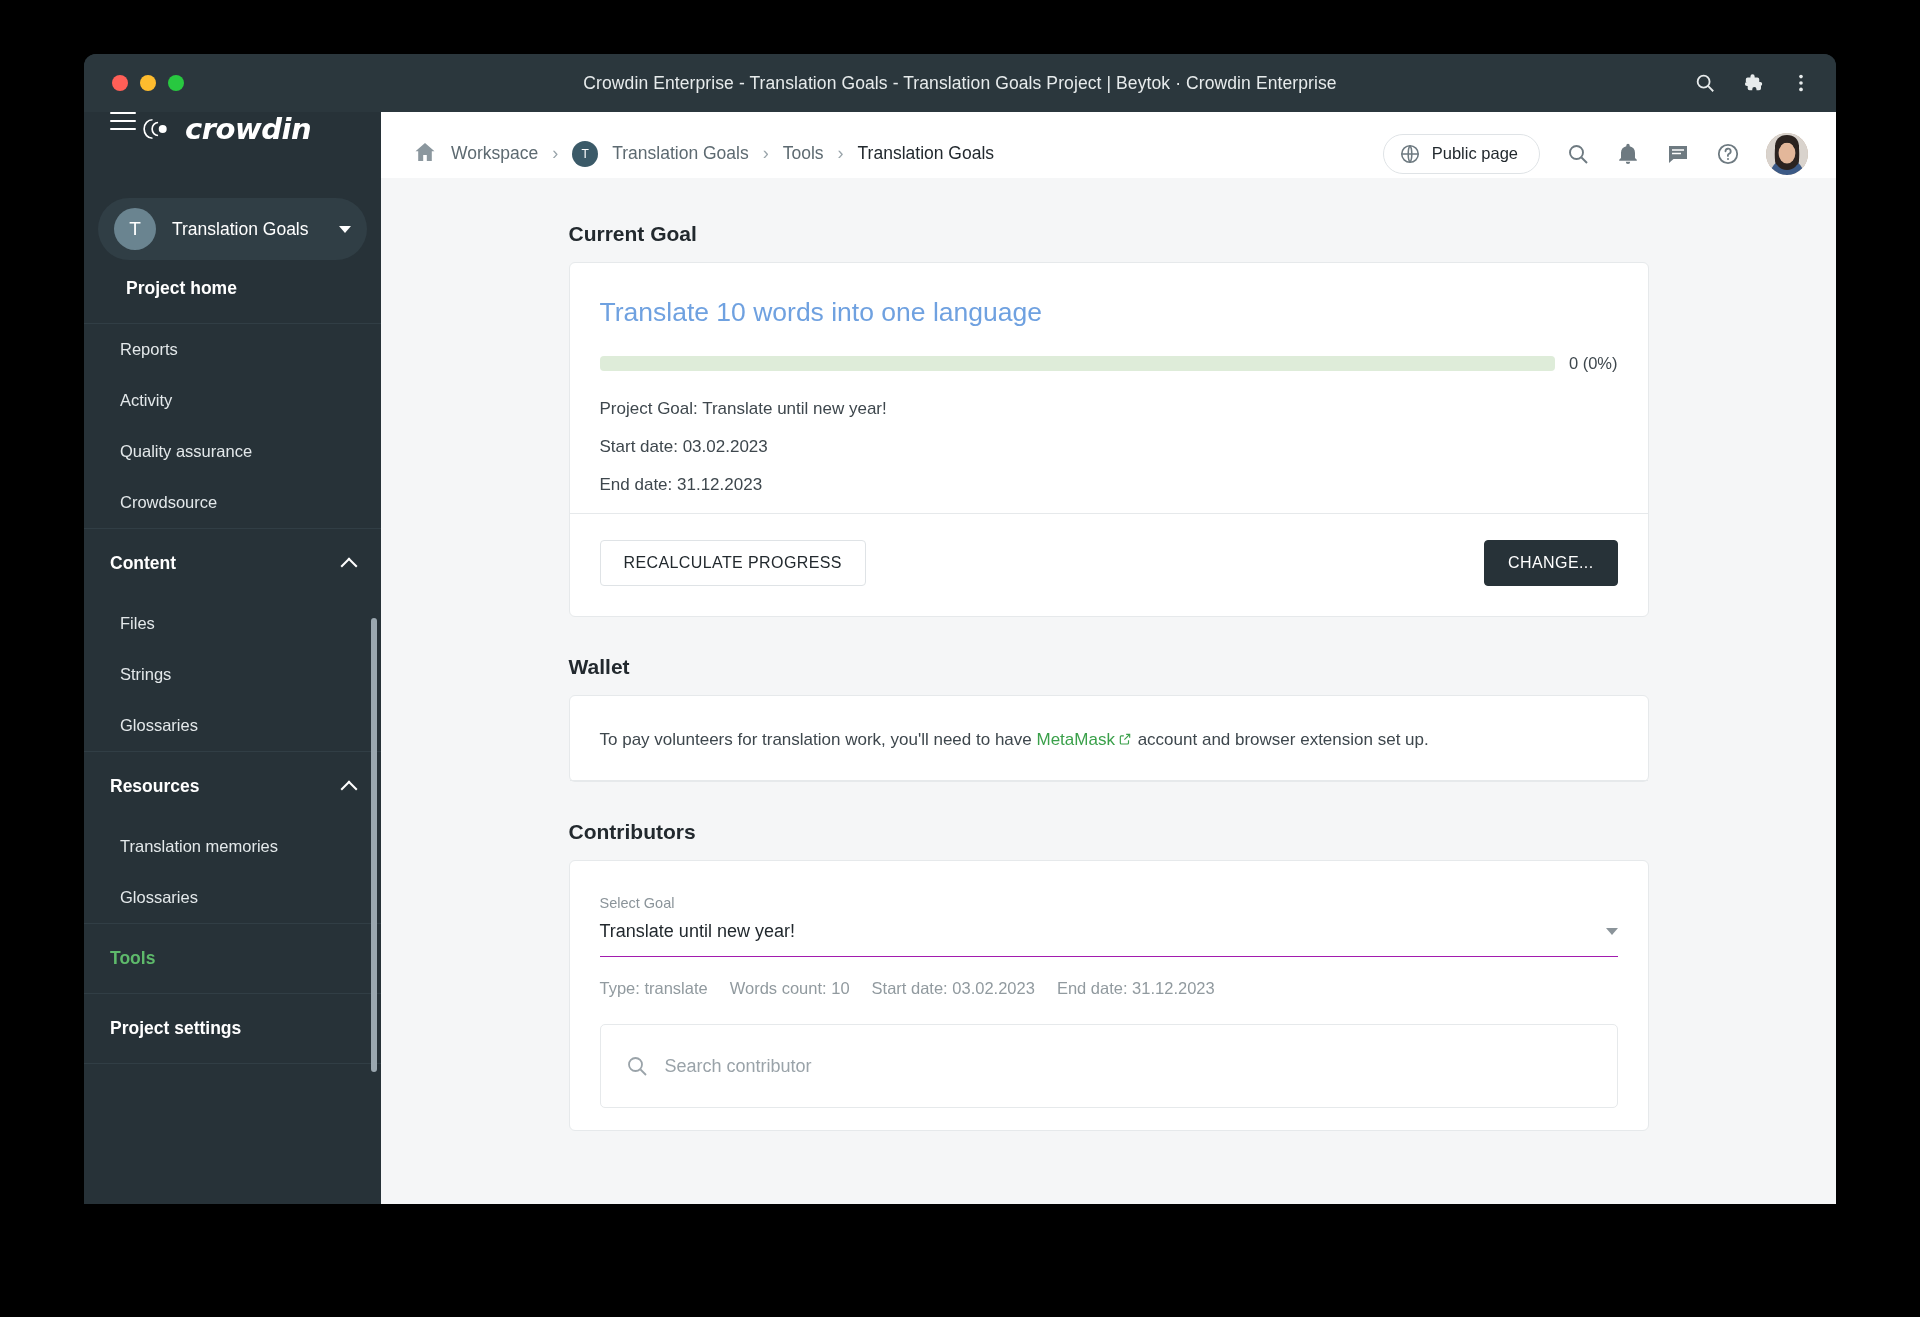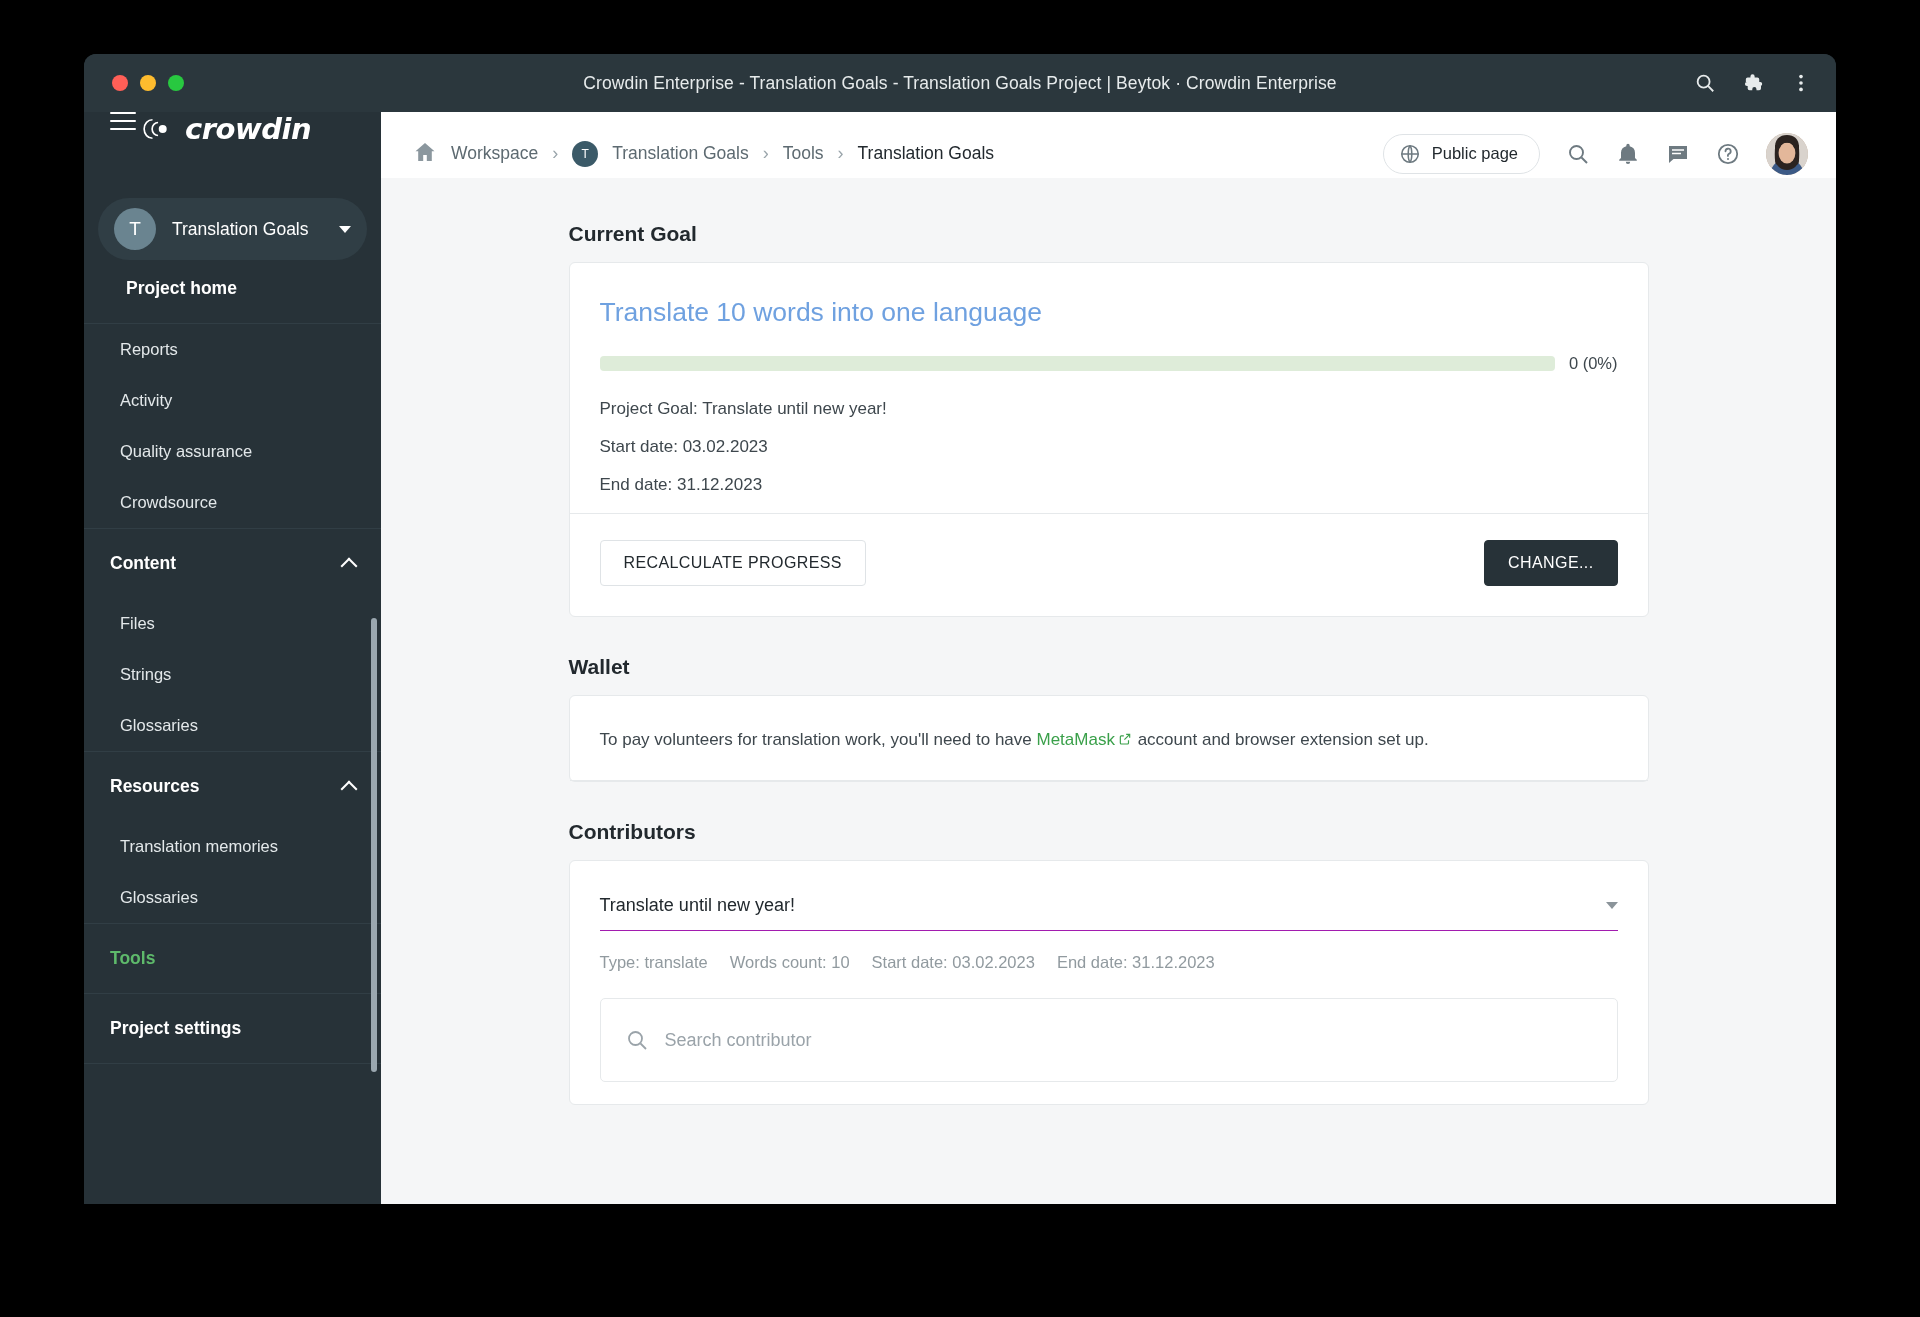--- a/index.html
+++ b/index.html
@@ -437,20 +437,21 @@
                     <path d="M20 4 11 13"></path>
                     <path d="M18 14v5a1.6 1.6 0 0 1-1.6 1.6H5.6A1.6 1.6 0 0 1 4 19V8.2A1.6 1.6 0 0 1 5.6 6.6H10"></path>
                   </svg></span>
               <span>account and browser extension set up.</span>
             </div>
             <div class="card-divider"></div>
           </div>
 
           <div class="sec-title">Contributors</div>
           <div class="card">
+            <div class="field-label">Select Goal</div>
             <div class="select-row">
               <span class="select-value">Translate until new year!</span>
               <span class="select-caret"></span>
             </div>
             <div class="goal-meta">
               <div>Type: translate</div>
               <div>Words count: 10</div>
               <div>Start date: 03.02.2023</div>
               <div>End date: 31.12.2023</div>
             </div>

